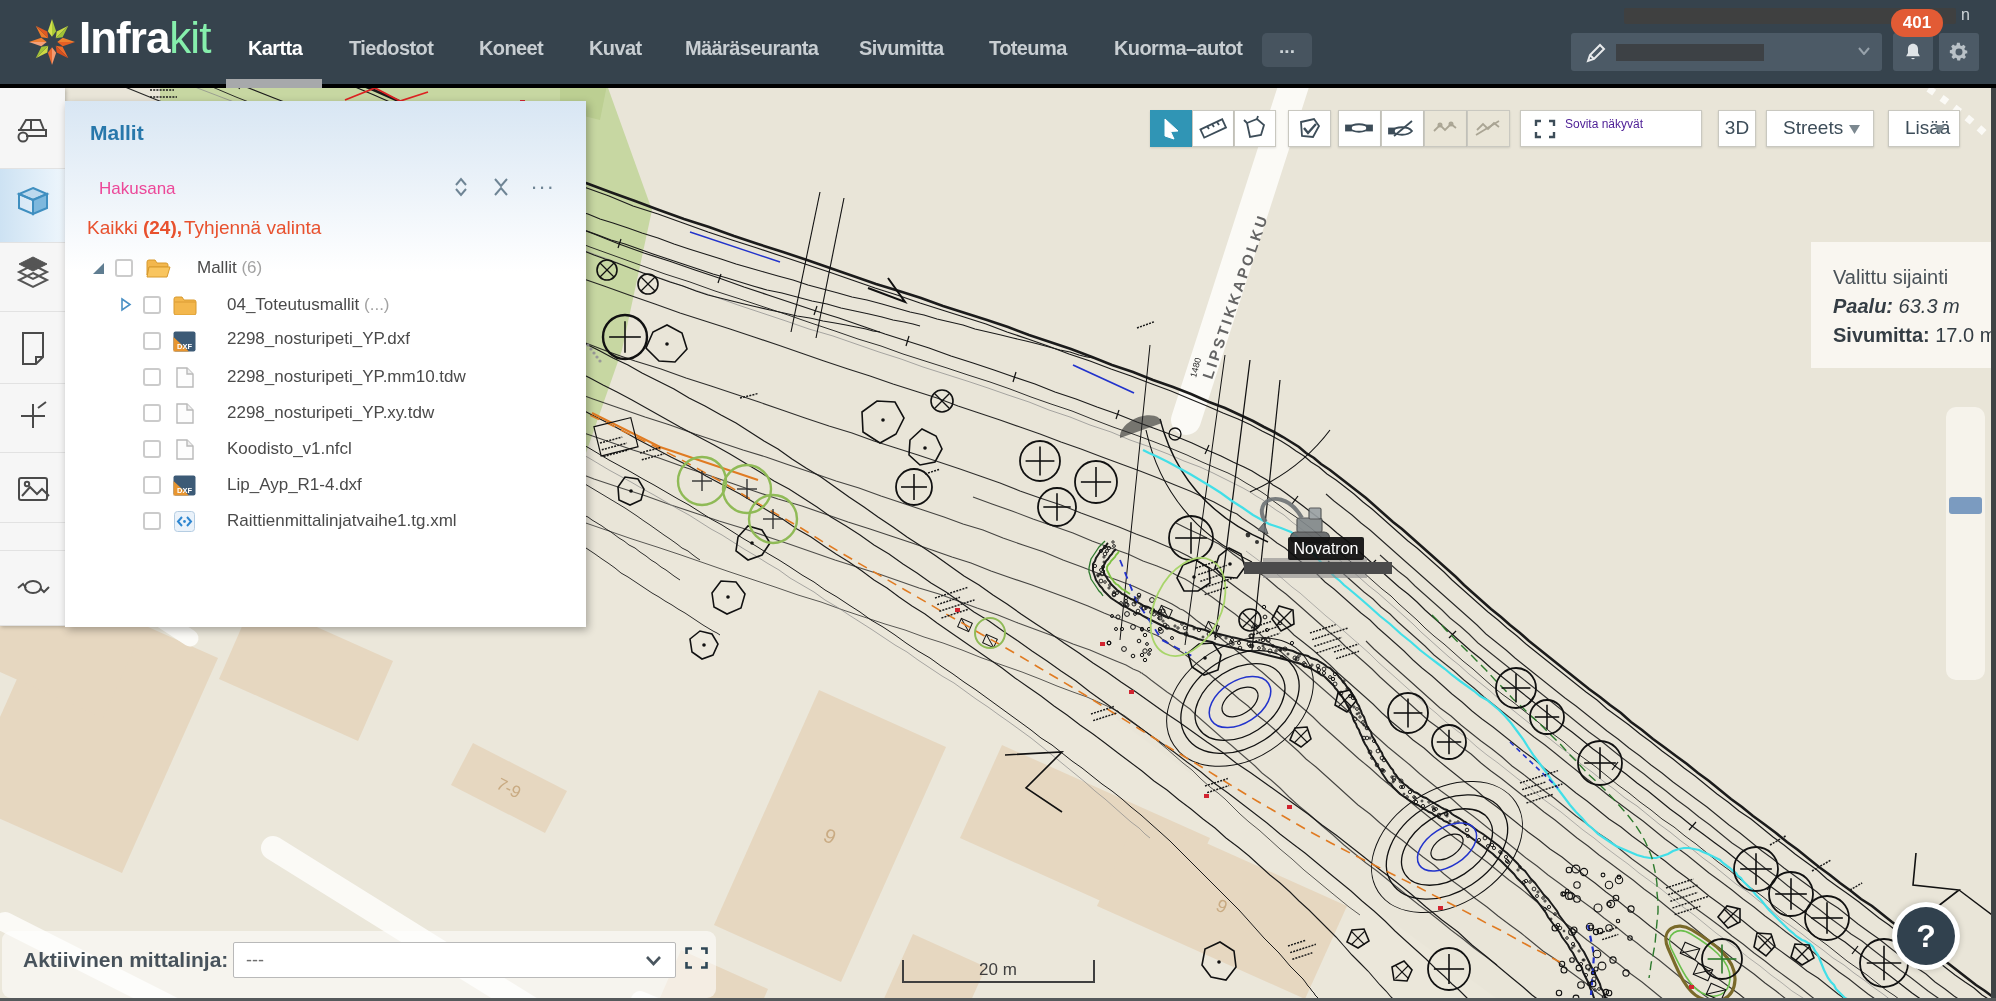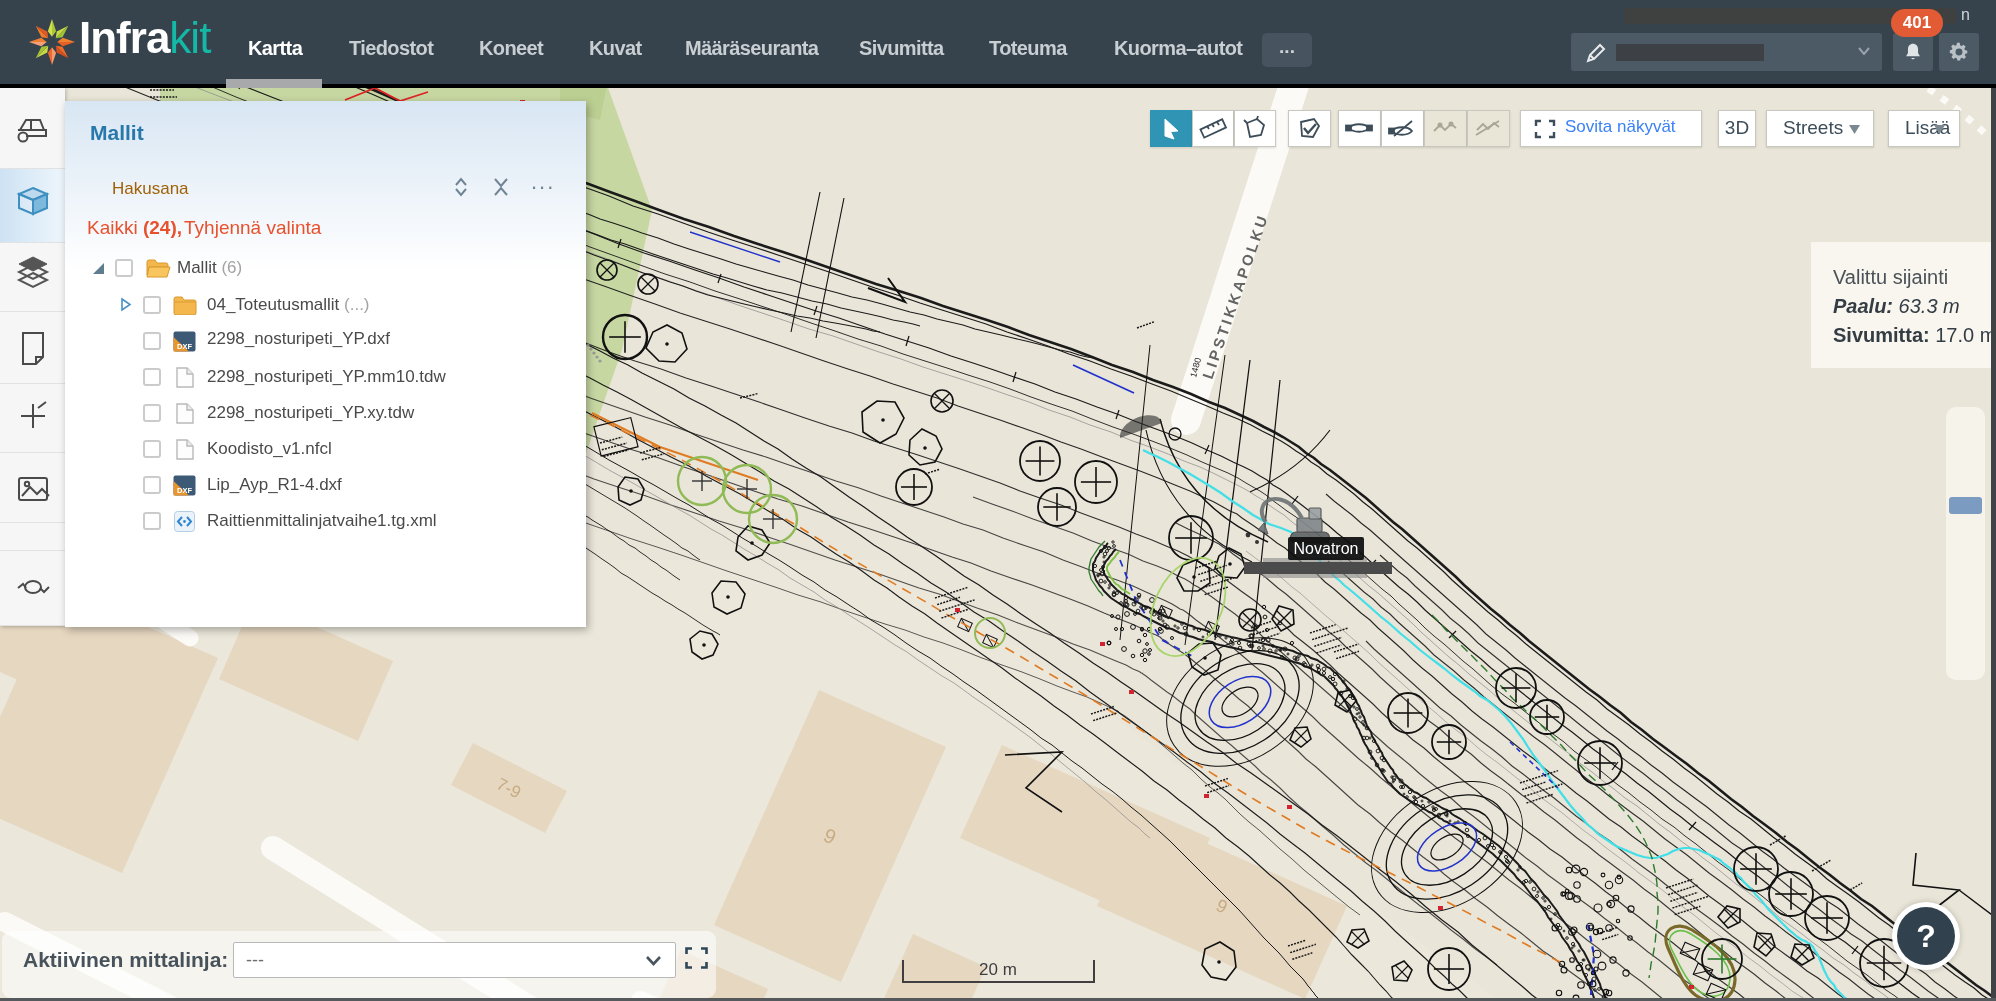--- a/index.html
+++ b/index.html
@@ -2,21 +2,21 @@
 <html><head><meta charset="utf-8">
 <style>
 *{margin:0;padding:0;box-sizing:border-box;}
 html,body{width:1996px;height:1001px;overflow:hidden;font-family:"Liberation Sans",sans-serif;}
 #stage{position:relative;width:1996px;height:1001px;background:#e9e5d8;overflow:hidden;}
 
 #nav{position:absolute;left:0;top:0;width:1996px;height:84px;background:#36434d;z-index:40;}
 #nav .blackline{position:absolute;left:0;top:84px;width:1996px;height:4px;background:#000;}
 #logo{position:absolute;left:28px;top:17px;width:48px;height:50px;}
 #brand{position:absolute;left:79px;top:13px;font-size:44px;color:#fff;font-weight:bold;letter-spacing:-1px;}
-#brand .lt{font-weight:300;color:#14b8a6;}
+#brand .lt{font-weight:300;color:#86efac;}
 .mi{position:absolute;top:37px;font-size:20px;font-weight:bold;color:#c8ced2;white-space:nowrap;letter-spacing:-0.6px;}
 .mi.act{color:#fff;}
 #tabmark{position:absolute;left:226px;top:79px;width:96px;height:9px;background:#a7a9ab;z-index:41;}
 #dots{position:absolute;left:1262px;top:33px;width:50px;height:34px;background:#47545f;border-radius:5px;color:#cdd4d8;font-size:19px;font-weight:bold;text-align:center;line-height:28px;}
 #blurname{position:absolute;left:1624px;top:8px;width:332px;height:16px;background:#3f4040;border-radius:2px;}
 #blurname:after{content:"n";position:absolute;right:-14px;top:-2px;color:#cfd5d9;font-size:16px;}
 #projbox{position:absolute;left:1571px;top:33px;width:311px;height:38px;background:#4c5a66;border-radius:3px;}
 #projblur{position:absolute;left:45px;top:11px;width:148px;height:17px;background:#3d4145;}
 #projbox .chev{position:absolute;right:12px;top:14px;width:12px;height:8px;}
 #bellbox{position:absolute;left:1893px;top:33px;width:40px;height:38px;background:#4c5a66;border-radius:3px;}
@@ -25,24 +25,24 @@
 
 #map{position:absolute;left:0;top:0;width:1996px;height:1001px;z-index:1;}
 
 #sidebar{position:absolute;left:0;top:88px;width:65px;height:538px;background:#f6f6f6;z-index:20;box-shadow:1px 1px 4px rgba(0,0,0,.25);}
 .sbitem{position:absolute;left:0;width:65px;border-bottom:1px solid #e2e2e2;}
 .sbicon{position:absolute;left:14px;top:50%;margin-top:-19px;width:38px;height:38px;}
 
 #panel{position:absolute;left:65px;top:101px;width:521px;height:526px;background:#fff;z-index:21;box-shadow:2px 3px 8px rgba(0,0,0,.3);}
 #panelgrad{position:absolute;left:0;top:0;width:100%;height:170px;background:linear-gradient(#d8e6f3,#ffffff);}
 #ptitle{position:absolute;left:25px;top:20px;font-size:21px;font-weight:bold;color:#2878ab;}
-#hakusana{position:absolute;left:47px;top:78px;font-size:17px;color:#a16207;}
+#hakusana{position:absolute;left:34px;top:78px;font-size:17px;color:#ec4899;}
 .hico{position:absolute;top:76px;color:#6f8595;}
 #kaikki{position:absolute;left:22px;top:116px;font-size:19px;color:#e8512e;}
-.trow{position:absolute;font-size:17px;color:#4a4a4a;white-space:nowrap;}
+.trow{position:absolute;font-size:17px;color:#4a4a4a;white-space:nowrap;margin-left:20px;}
 .trow .cnt{color:#a3a3a3;}
 .cb{position:absolute;width:18px;height:18px;border:2px solid #cbcbcb;border-radius:3px;background:#fff;}
 </style></head>
 <body>
 <div id="stage">
 <div id="map"><svg width="1996" height="1001" viewBox="0 0 1996 1001">
         <rect x="0" y="0" width="1996" height="1001" fill="#e9e5d8"></rect>
         <polygon points="0,560 900,560 1500,1001 0,1001" fill="#ebe7da"></polygon>
         <polygon points="160,85 607,85 652,210 622,350 580,470 240,240 160,130" fill="#c7d7a2"></polygon>
         <polygon points="560,85 607,85 600,120 560,110" fill="#bccf92"></polygon>
@@ -951,21 +951,21 @@
           <path d="M8 24 L31 10"></path>
           <path d="M9 19 L15 13 L20 18 L26 12 L31 16"></path>
         </g>
       </svg></div>
 <div style="position:absolute;left:1520px;top:110px;width:182px;height:37px;background:#fff;border:1px solid #c9c8c0;box-shadow:0 1px 2px rgba(0,0,0,.12);z-index:8;">
       <svg width="24" height="22" viewBox="0 0 24 22" style="position:absolute;left:12px;top:7px">
         <g fill="none" stroke="#3d4d59" stroke-width="2.4">
           <path d="M8 3 H3 V8 M16 3 H21 V8 M8 19 H3 V14 M16 19 H21 V14"></path>
         </g>
       </svg>
-      <div style="position:absolute;left:44px;top:6px;font-size:17px;color:#3b82f6;">Sovita näkyvät</div>
+      <div style="position:absolute;left:44px;top:6px;font-size:12px;color:#4c1d95;">Sovita näkyvät</div>
     </div>
 <div style="position:absolute;left:1718px;top:110px;width:38px;height:37px;background:#fff;border:1px solid #c9c8c0;box-shadow:0 1px 2px rgba(0,0,0,.12);z-index:8;">
       <div style="position:absolute;left:0;top:6px;width:100%;text-align:center;font-size:19px;color:#3d4d59;">3D</div>
     </div>
 <div style="position:absolute;left:1766px;top:110px;width:108px;height:37px;background:#fff;border:1px solid #c9c8c0;box-shadow:0 1px 2px rgba(0,0,0,.12);z-index:8;">
       <div style="position:absolute;left:16px;top:6px;font-size:19px;color:#3d4d59;">Streets</div>
       <svg style="position:absolute;right:13px;top:14px" width="11" height="9" viewBox="0 0 11 9">
         <polygon points="0,0 11,0 5.5,9" fill="#7c8890"></polygon>
       </svg>
     </div>

